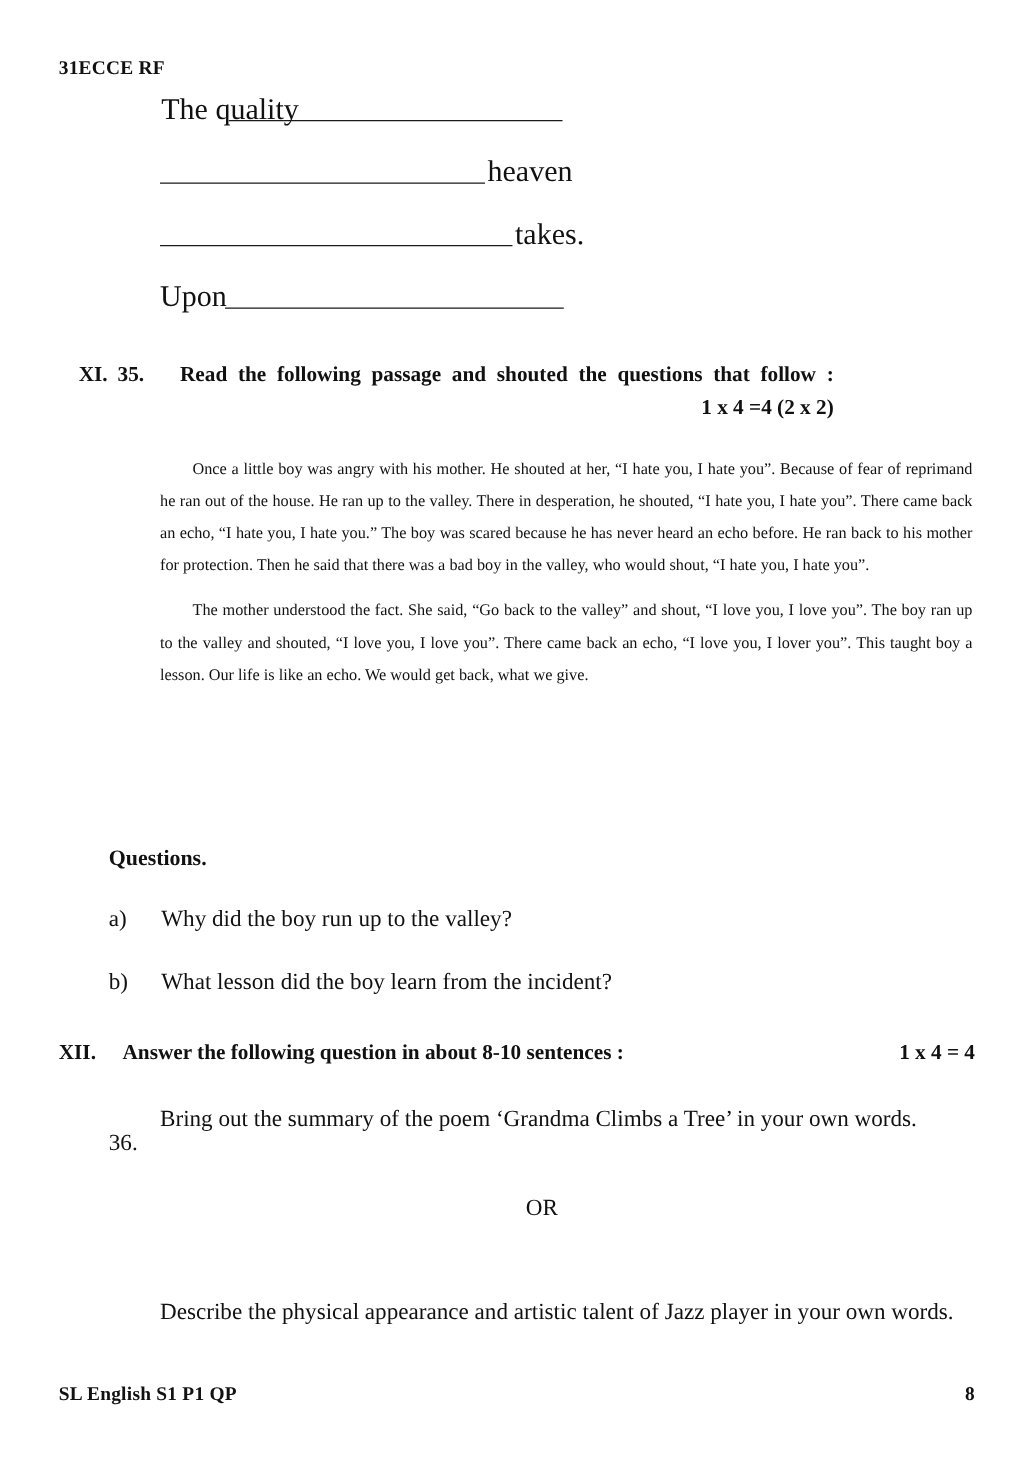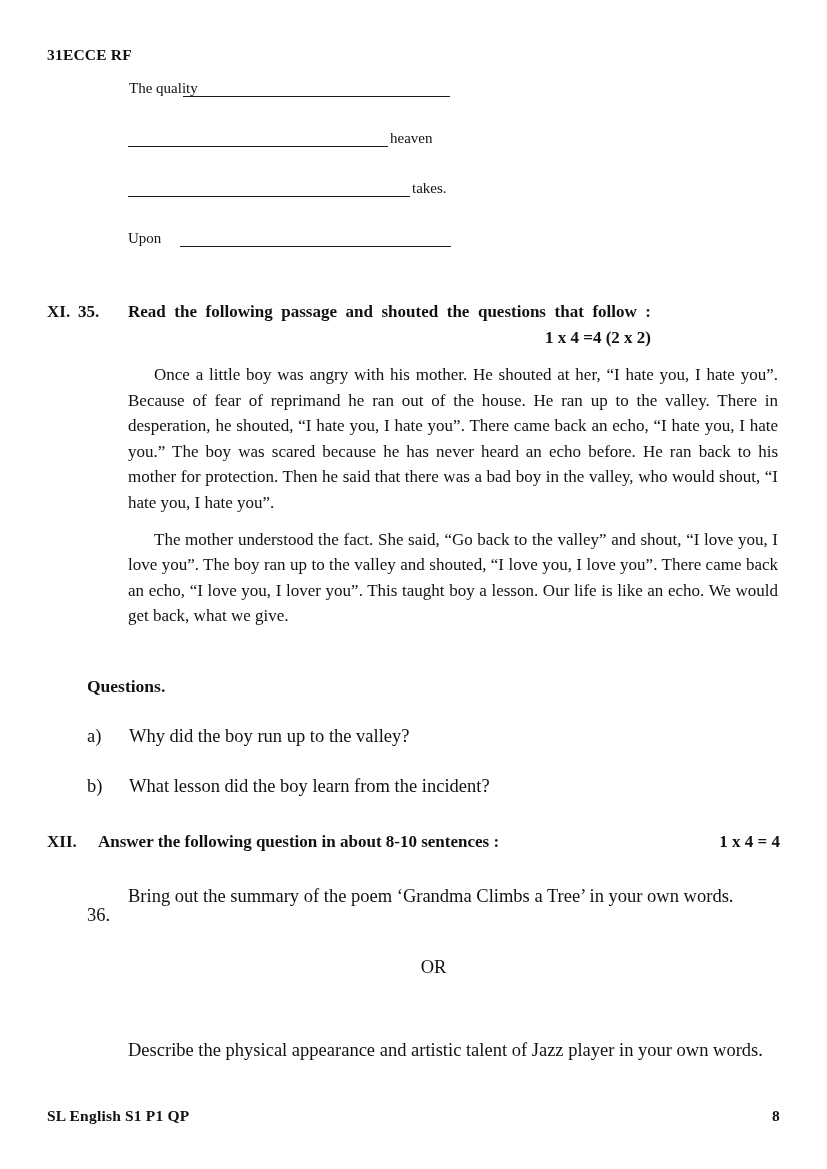--- a/index.html
+++ b/index.html
@@ -58,21 +58,21 @@
   
   .fill-block {
     position: absolute;
     top: 70px;
     left: 0;
     width: 827px;
   }
   .fill-row {
     position: relative;
     height: 50px;
-    font-size: 15px;
+    font-size: 24px;
     line-height: 28px;
   }
   .fill-label {
     position: absolute;
     white-space: nowrap;
   }
   .blank-rule {
     position: absolute;
     border-bottom: 1.6px solid #1a1a1a;
     height: 0;
@@ -91,23 +91,22 @@
   .row3 .blank-rule { left: 180px; top: 26px; width: 271px; }
 
   
   .row4 .blank-rule { left: 128px; top: 26px; width: 282px; }
   .row4 .fill-label { left: 412px; top: 4px; }
 
   
   .section-xi {
     position: absolute;
     top: 290px;
-    left: 0;
+    left: 16px;
     width: 698px;
-    margin-top: 12px;
   }
   .sec-head-row {
     position: relative;
     height: 26px;
     font-weight: bold;
     font-size: 17px;
   }
   .sec-roman {
     position: absolute;
     left: 47px;
@@ -134,21 +133,21 @@
     font-weight: bold;
     font-size: 17px;
   }
 
   
   .passage {
     position: absolute;
     top: 362px;
     left: 128px;
     width: 650px;
-    font-size: 17px;
+    font-size: 13px;
     line-height: 25.6px;
   }
   .passage p {
     margin: 0 0 11px 0;
     text-indent: 26px;
     text-align: justify;
   }
 
   
   .questions-head {

